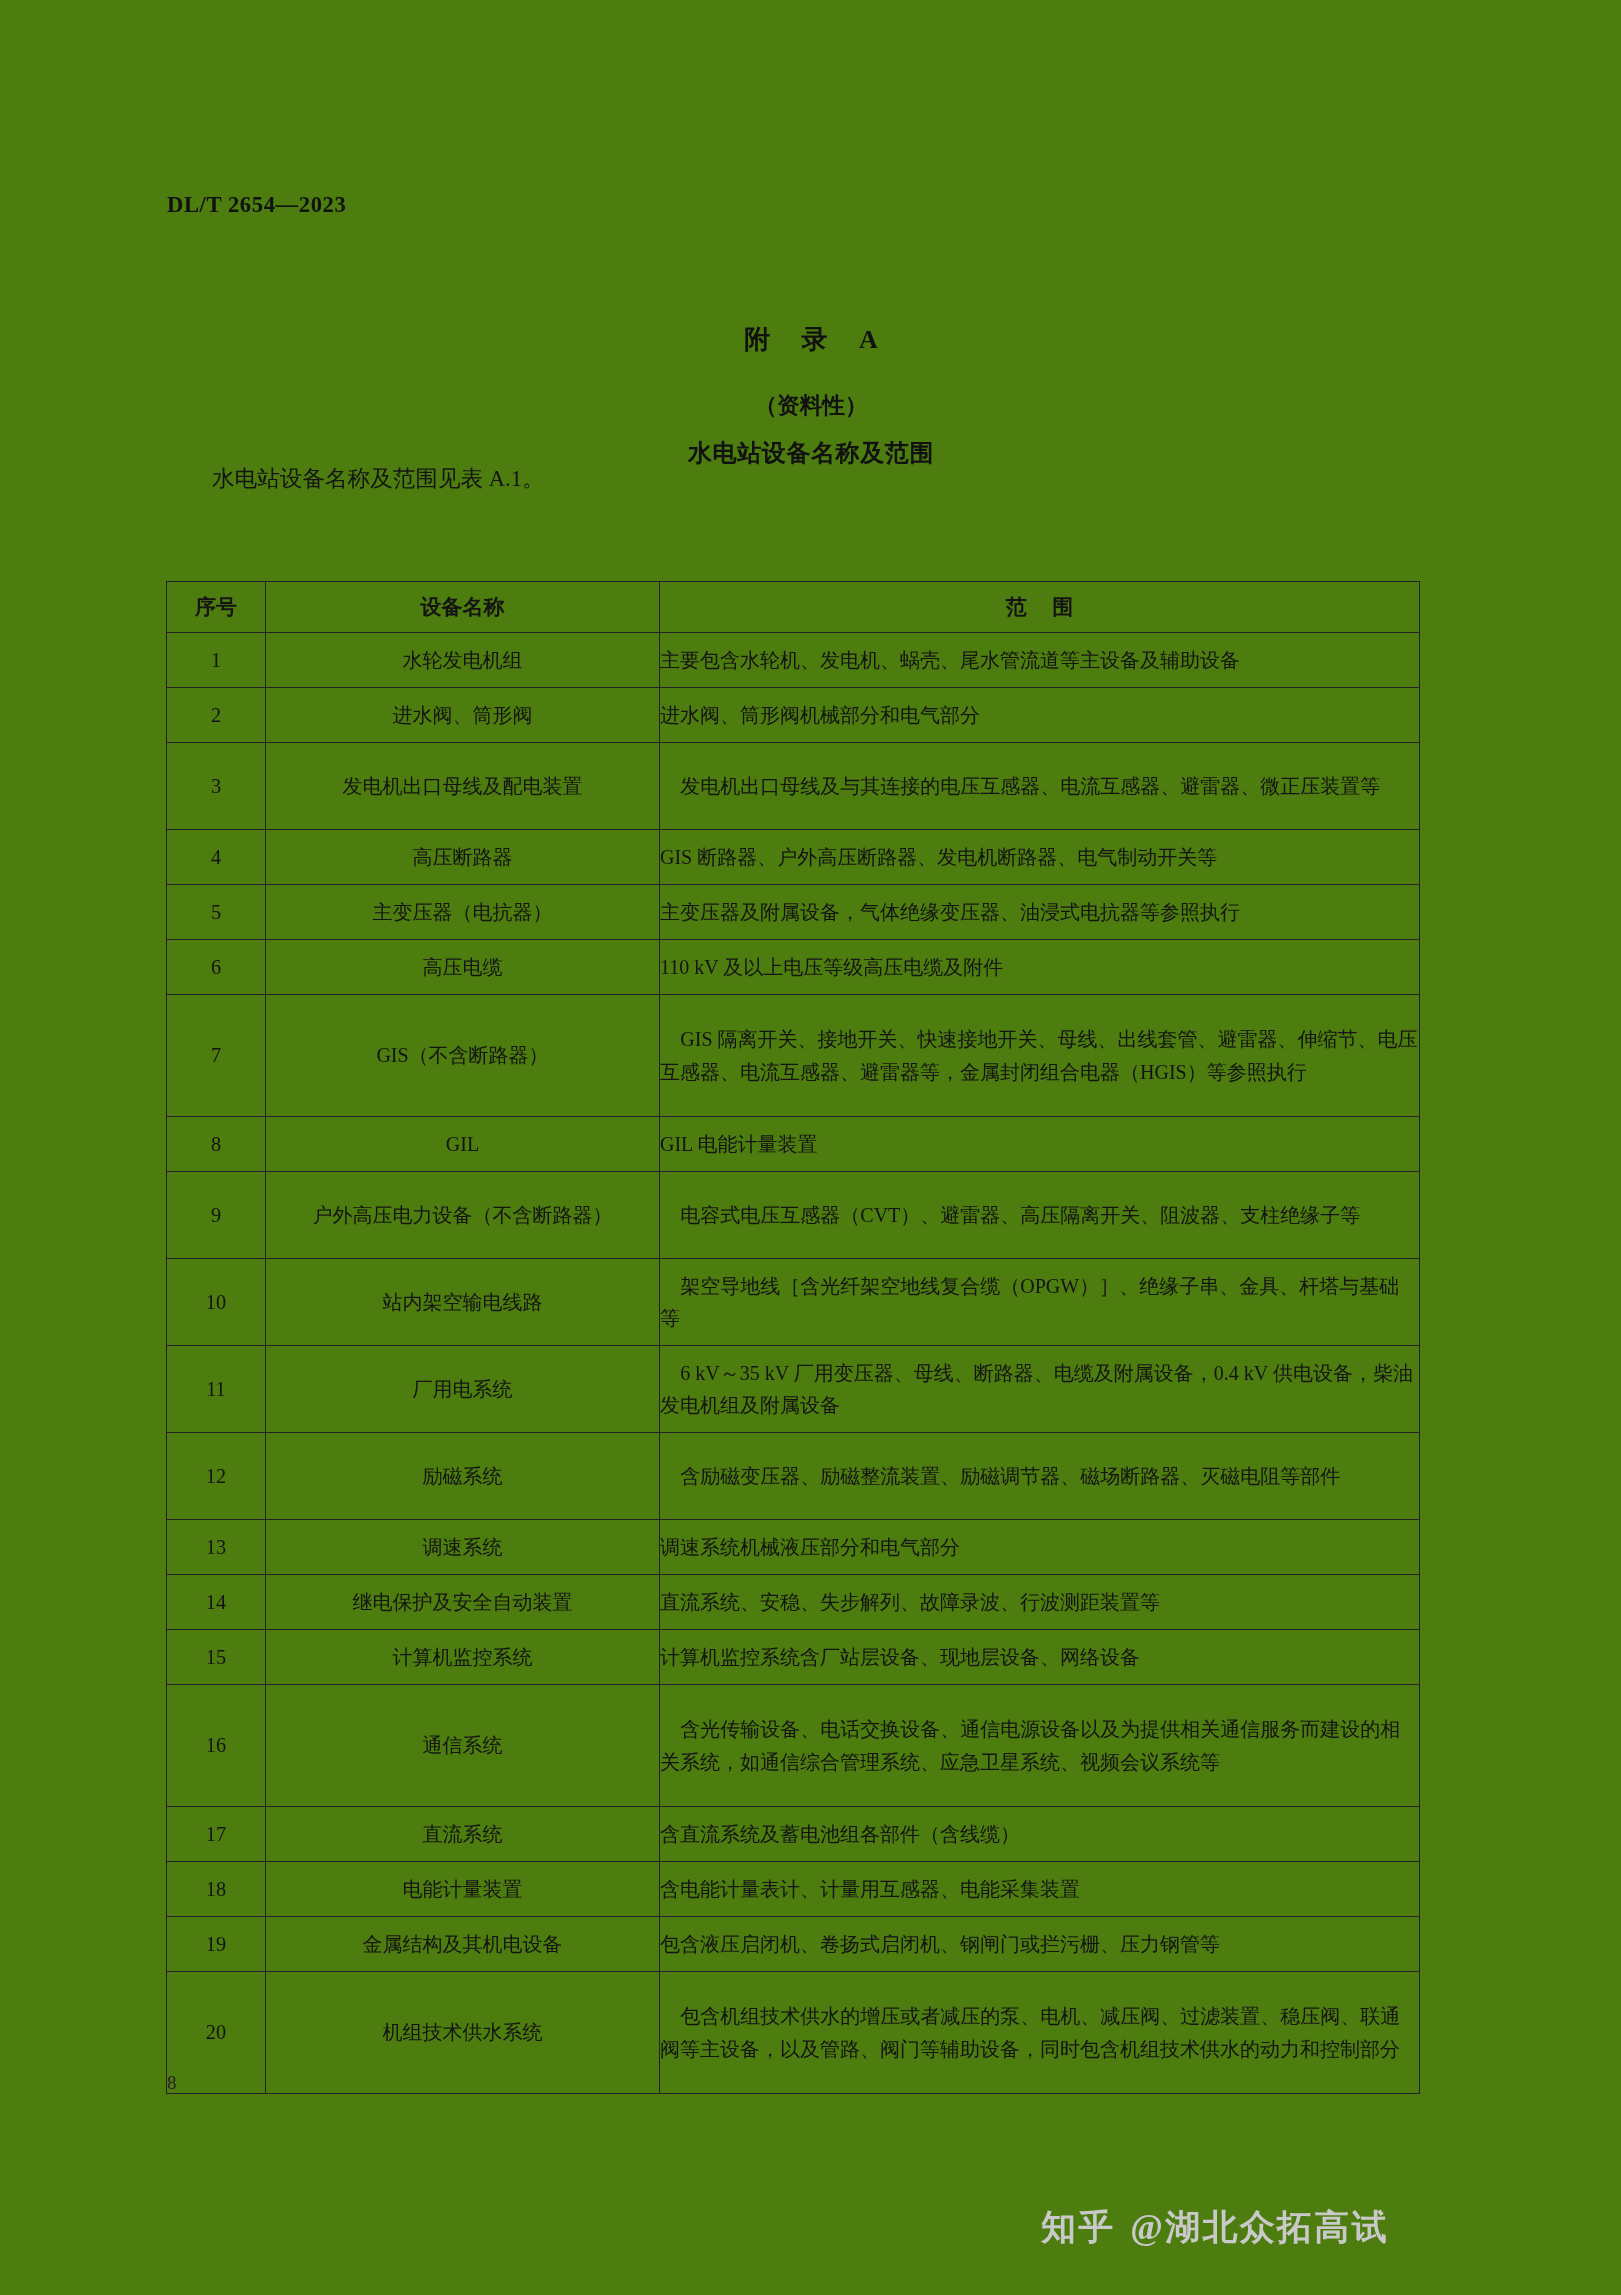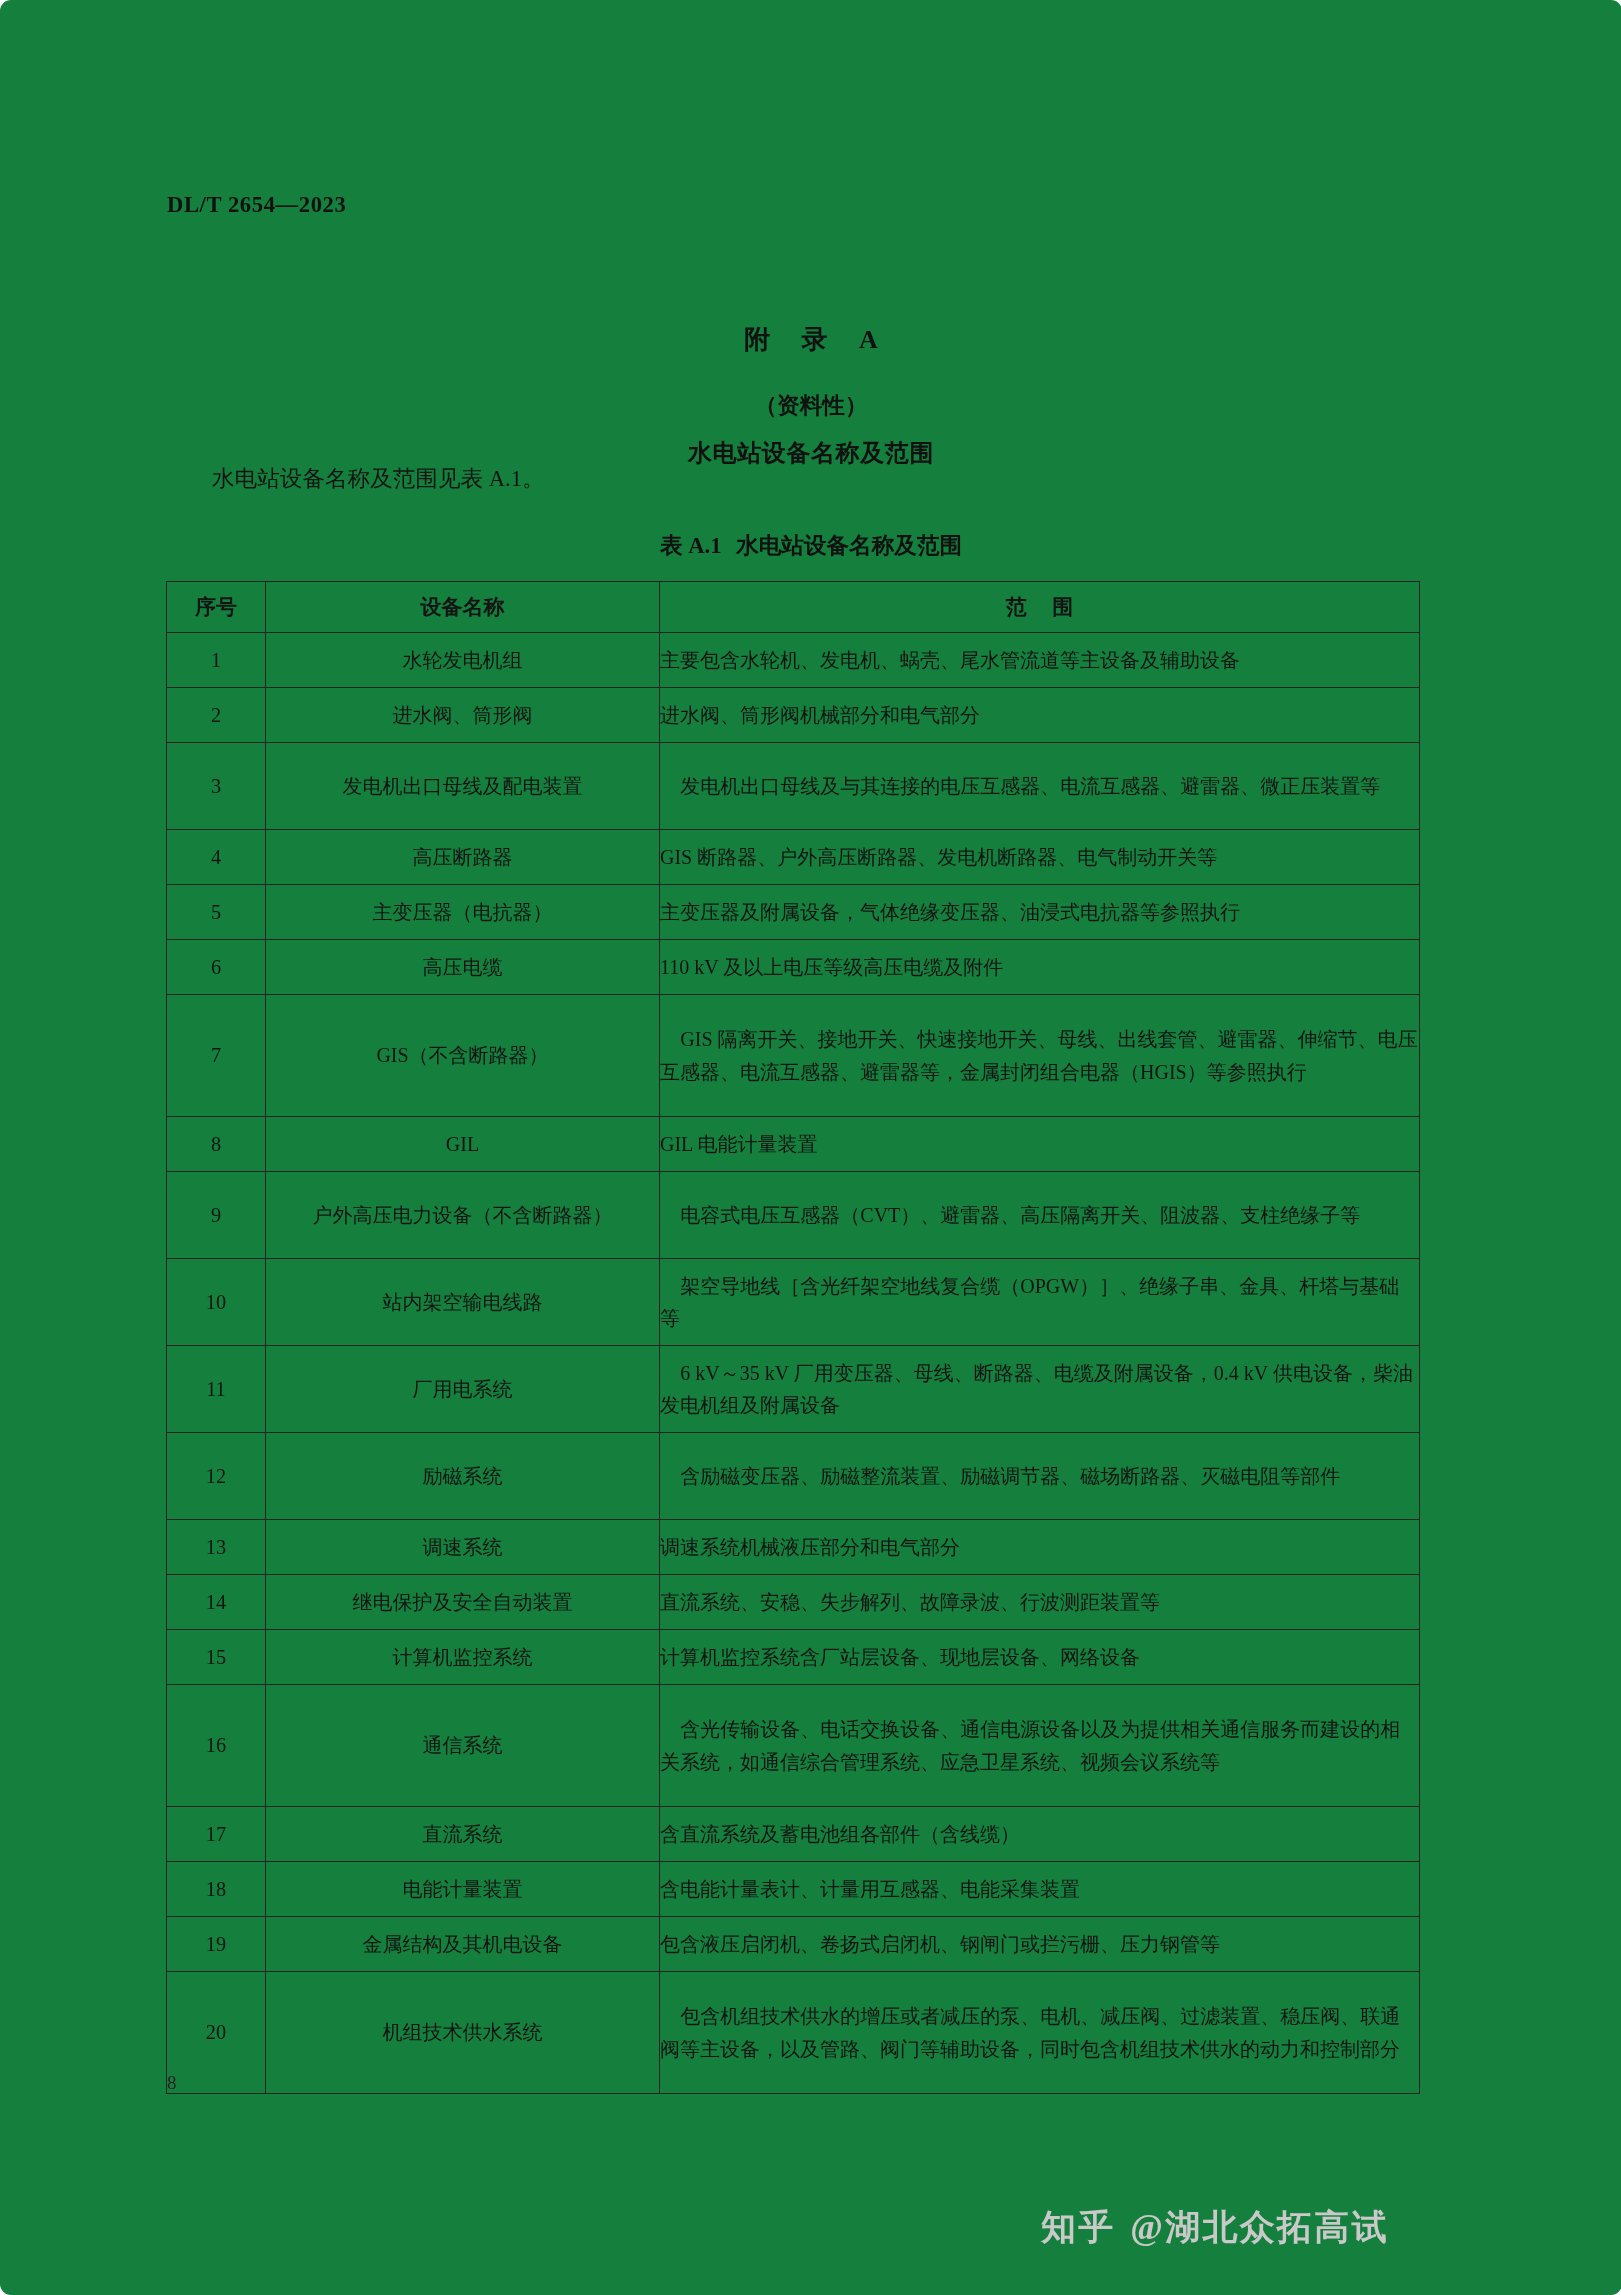--- a/index.html
+++ b/index.html
@@ -12,22 +12,21 @@
     height: 2295px;
     position: relative;
     font-family: "Liberation Serif", "DejaVu Serif", serif;
     color: #1a1a1a;
     overflow: hidden;
   }
 
   .page {
     position: absolute;
     inset: 0;
-    background: #15803d;
-    border-radius: 11px;
+    background: #4d7c0f;
   }
 
   
   .std-header {
     position: absolute;
     left: 167px;
     top: 192px;
     font-size: 22.6px;
     font-weight: bold;
     letter-spacing: 0.6px;
@@ -173,23 +172,20 @@
   <div class="std-header">DL/T 2654—2023</div>
 
   <div class="annex-block">
     <div class="annex-label">附 录 A</div>
     <div class="annex-kind">（资料性）</div>
     <div class="annex-name">水电站设备名称及范围</div>
   </div>
 
   <div class="intro">水电站设备名称及范围见表 A.1。</div>
 
-  <div class="table-caption">
-    <span class="cap-num">表 A.1</span><span>水电站设备名称及范围</span>
-  </div>
 
   <div class="tbl-wrap">
     <table class="spec">
       <colgroup>
         <col class="c-no">
           <col class="c-name">
           <col class="c-scope">
       </colgroup>
       <thead>
         <tr>

